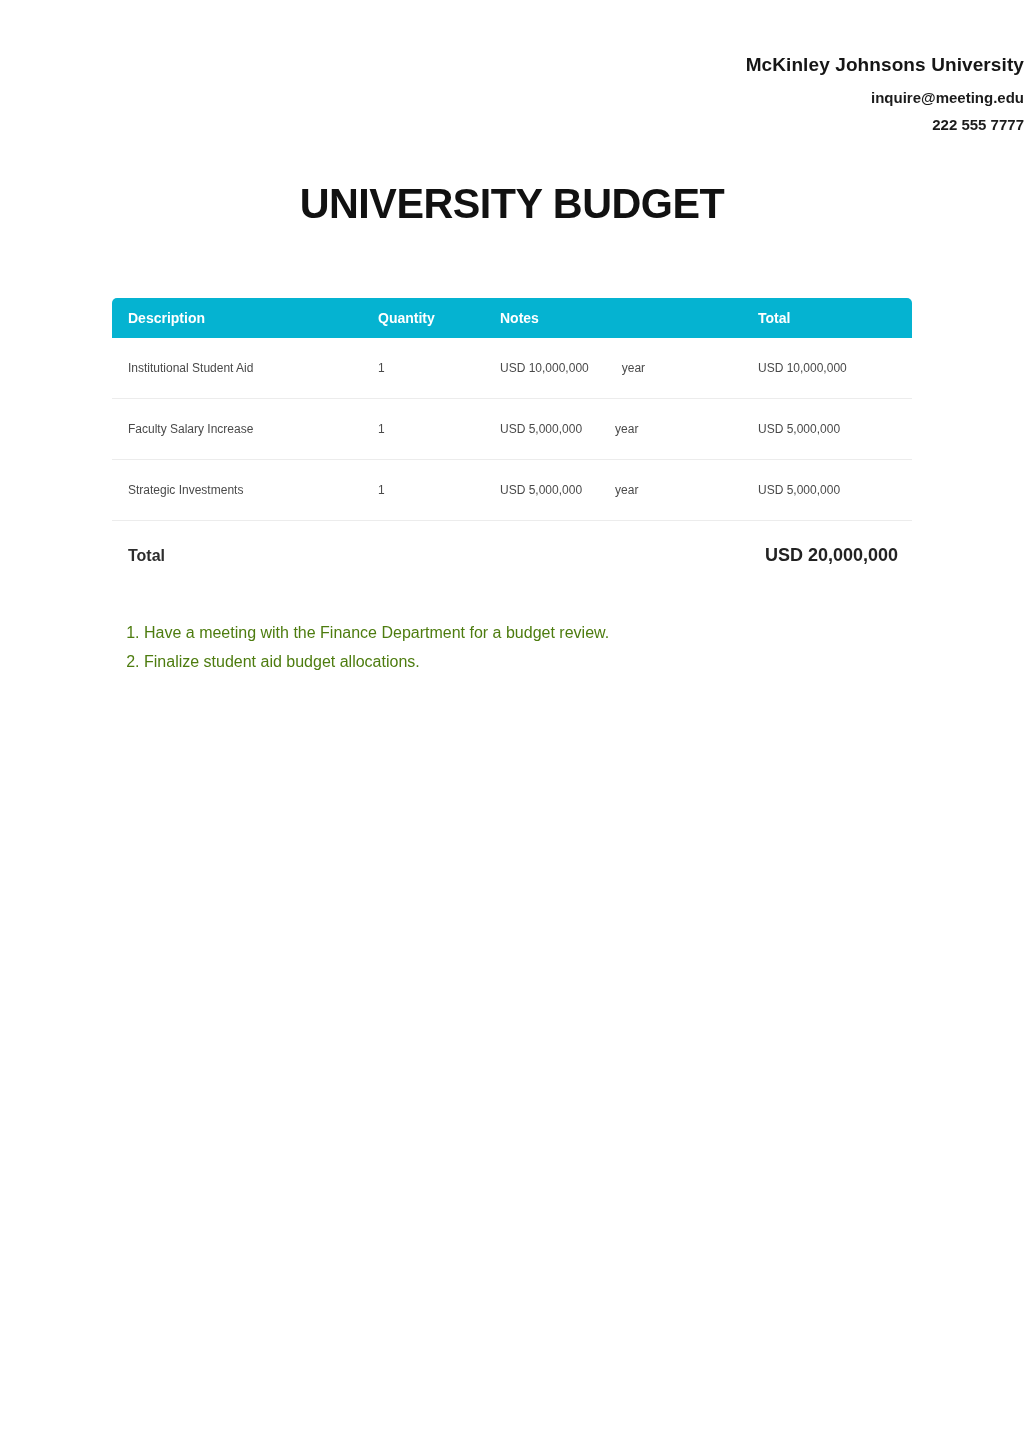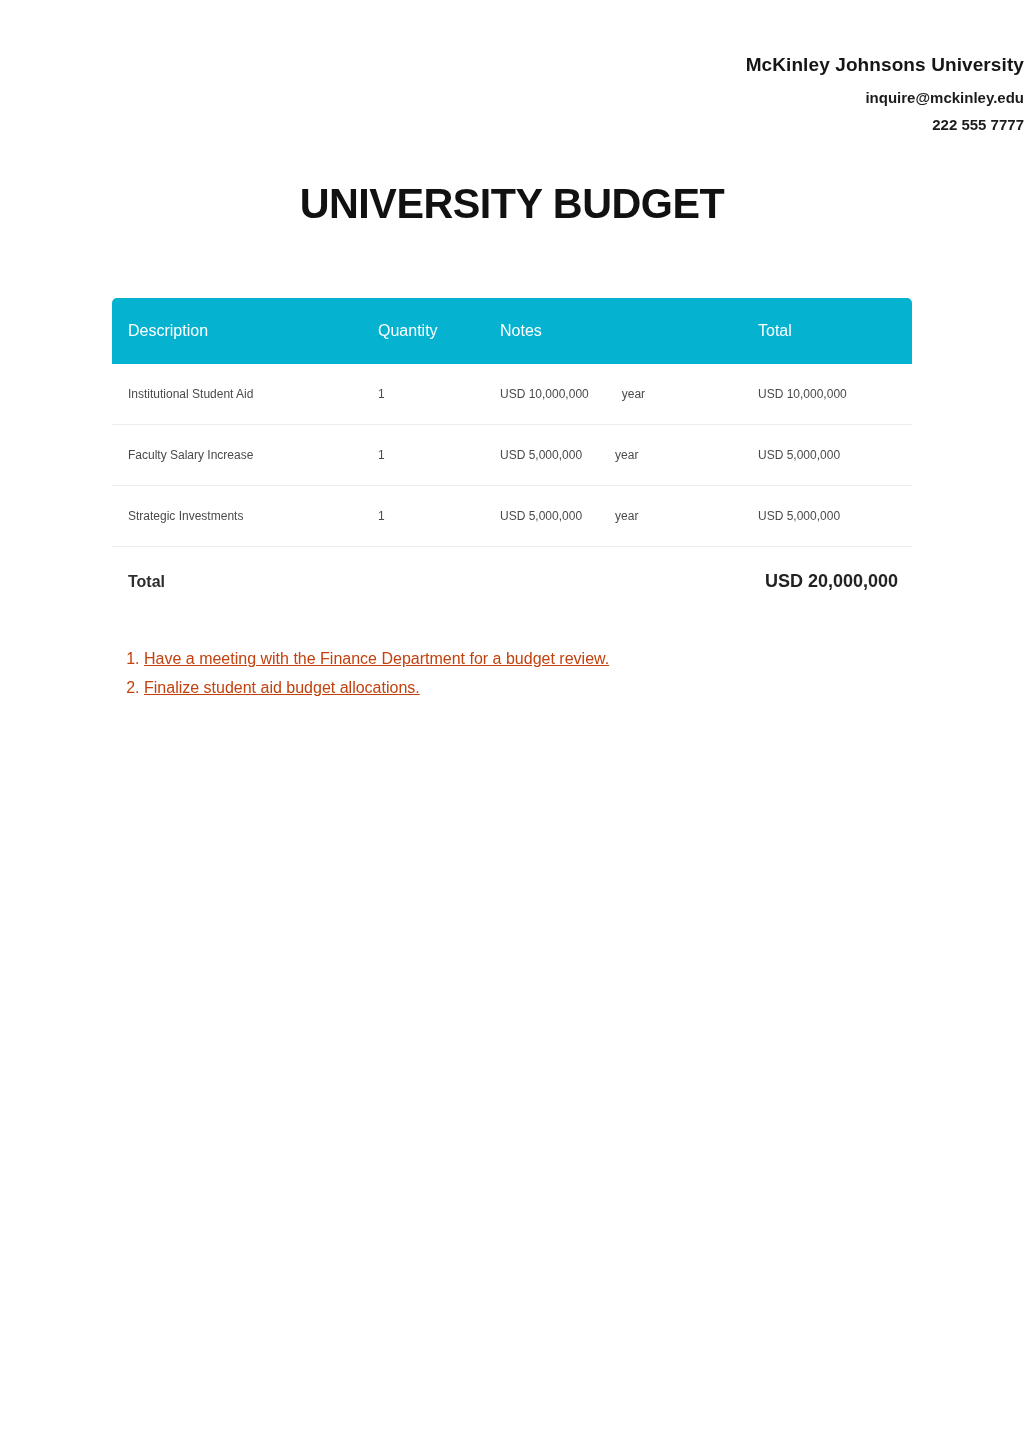--- a/index.html
+++ b/index.html
@@ -54,26 +54,26 @@
   .budget-table {
     margin: 70px 112px 0 112px;
     width: 800px;
   }
   .t-grid {
     display: grid;
     grid-template-columns: 266px 122px 258px 1fr;
     align-items: center;
   }
   .t-head {
-    height: 66px;
+    height: 40px;
     background: var(--accent, #05b3d1);
     border-radius: 5px 5px 0 0;
     color: #ffffff;
-    font-size: 16px;
-    font-weight: 400;
+    font-size: 14px;
+    font-weight: 700;
   }
   .t-head .cell-desc { padding-left: 16px; }
   .t-row {
     height: 61px;
     border-bottom: 1px solid #ececec;
     font-size: 12px;
     color: #4a4a4a;
   }
   .t-row .cell-desc { padding-left: 16px; }
   .cell-price { display: flex; align-items: center; }
@@ -106,35 +106,34 @@
   }
   .notes-title {
     font-size: 17px;
     font-weight: 700;
     color: #222222;
   }
   .notes-list {
     margin-top: 10px;
     padding-left: 27px;
     font-size: 16px;
-    color: #c2410c;
-    text-decoration: underline;
+    color: #4d7c0f;
   }
   .notes-list li {
     line-height: 29px;
   }
 </style>
 </head>
 <body>
 
 <div class="page">
 
   <div class="letterhead">
     <div class="org-name">McKinley Johnsons University</div>
-    <div class="org-email">inquire@mckinley.edu</div>
+    <div class="org-email">inquire@meeting.edu</div>
     <div class="org-phone">222 555 7777</div>
   </div>
 
   <div class="doc-title">UNIVERSITY BUDGET</div>
 
   <div class="budget-table">
 
     <div class="t-grid t-head">
       <div class="cell-desc">Description</div>
       <div>Quantity</div>

